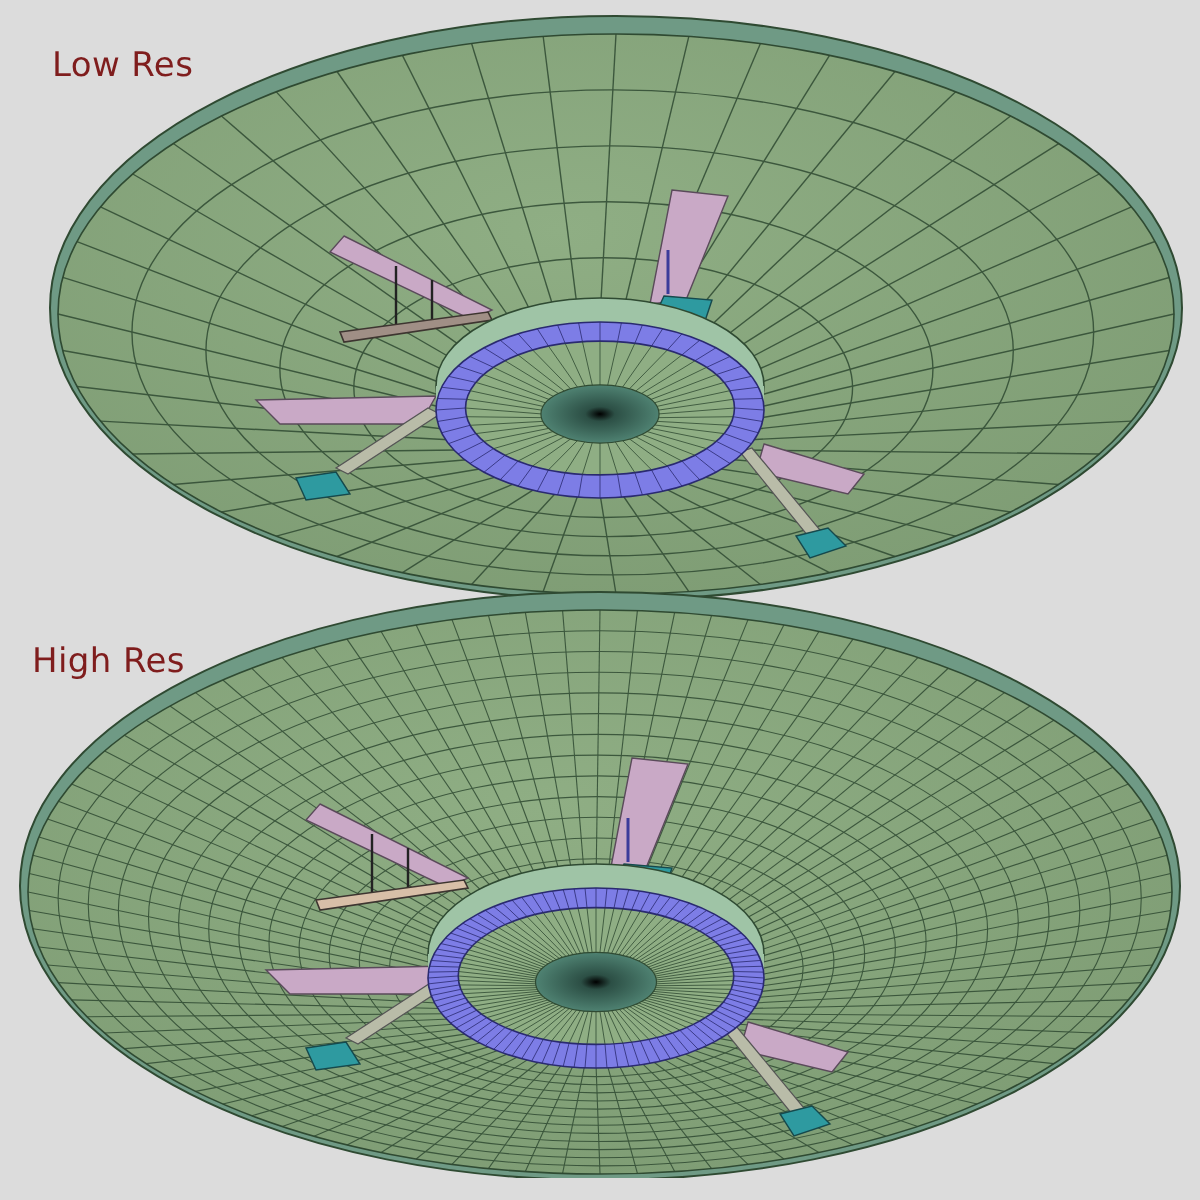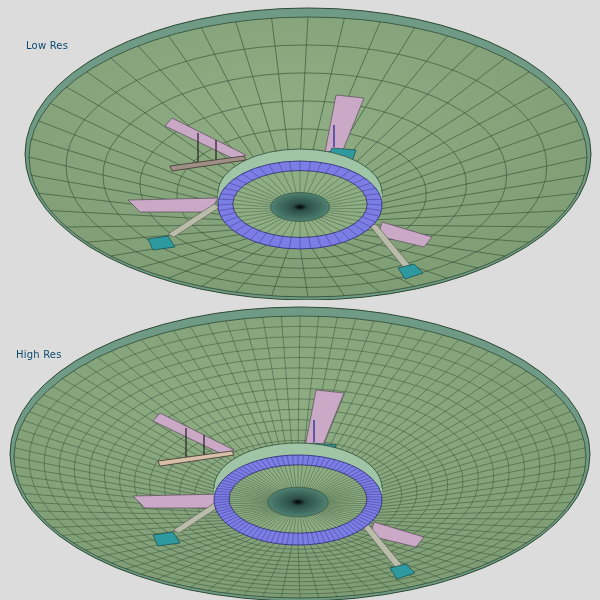--- a/index.html
+++ b/index.html
@@ -1,19 +1,19 @@
 <!DOCTYPE html>
 <html><head>
 <meta charset="utf-8">
 <style>
   html, body { margin: 0; padding: 0; }
   body { width: 600px; height: 600px; background: #dcdcdc; position: relative; overflow: hidden; font-family: "DejaVu Sans", sans-serif; }
   .panel { position: absolute; left: 0; width: 600px; height: 300px; }
   .panel svg { position: absolute; left: 0; top: 0; }
-  .label { position: absolute; font-size: 10px; color: #0c4a6e; letter-spacing: 0.2px; margin-top: 17px; }
+  .label { position: absolute; font-size: 17px; color: #7f1d1d; letter-spacing: 0.2px; }
 </style>
 </head>
 <body>
 
 <div class="panel" style="top:0">
   <svg id="svg0" width="600" height="300" viewBox="0 0 600 300">
       <defs>
         <radialGradient id="dg0" cx="0.45" cy="0.35" r="0.75">
           <stop offset="0" stop-color="#8fae84"></stop>
           <stop offset="1" stop-color="#7d9b73"></stop>
@@ -197,21 +197,21 @@
           <line x1="364.94885255967694" y1="195.3450911317717" x2="327.7220712144963" y2="203.3558278449565"></line>
           <line x1="381.29847863265246" y1="199.25684754231773" x2="366.664752478775" y2="199.63520413216148" stroke="#2a2a70"></line>
           <line x1="366.664752478775" y1="199.63520413216148" x2="328.45446752142834" y2="205.16219121354166"></line>
         </g>
         <ellipse cx="300" cy="207" rx="29.52" ry="14.520000000000001" fill="url(#cg0)" stroke="#2f4a32" stroke-width="0.6"></ellipse>
       </g>
     </svg>
   <div class="label" style="left:26px; top:23px;">Low Res</div>
 </div>
 
-<div class="panel" style="top:300px">
+<div class="panel" style="top:289px">
   <svg id="svg1" width="600" height="300" viewBox="0 0 600 300">
       <defs>
         <radialGradient id="dg1" cx="0.45" cy="0.35" r="0.75">
           <stop offset="0" stop-color="#8fae84"></stop>
           <stop offset="1" stop-color="#7d9b73"></stop>
         </radialGradient>
         <radialGradient id="cg1">
           <stop offset="0" stop-color="#000"></stop>
           <stop offset="0.25" stop-color="#2c4f45"></stop>
           <stop offset="1" stop-color="#4f8272"></stop>

